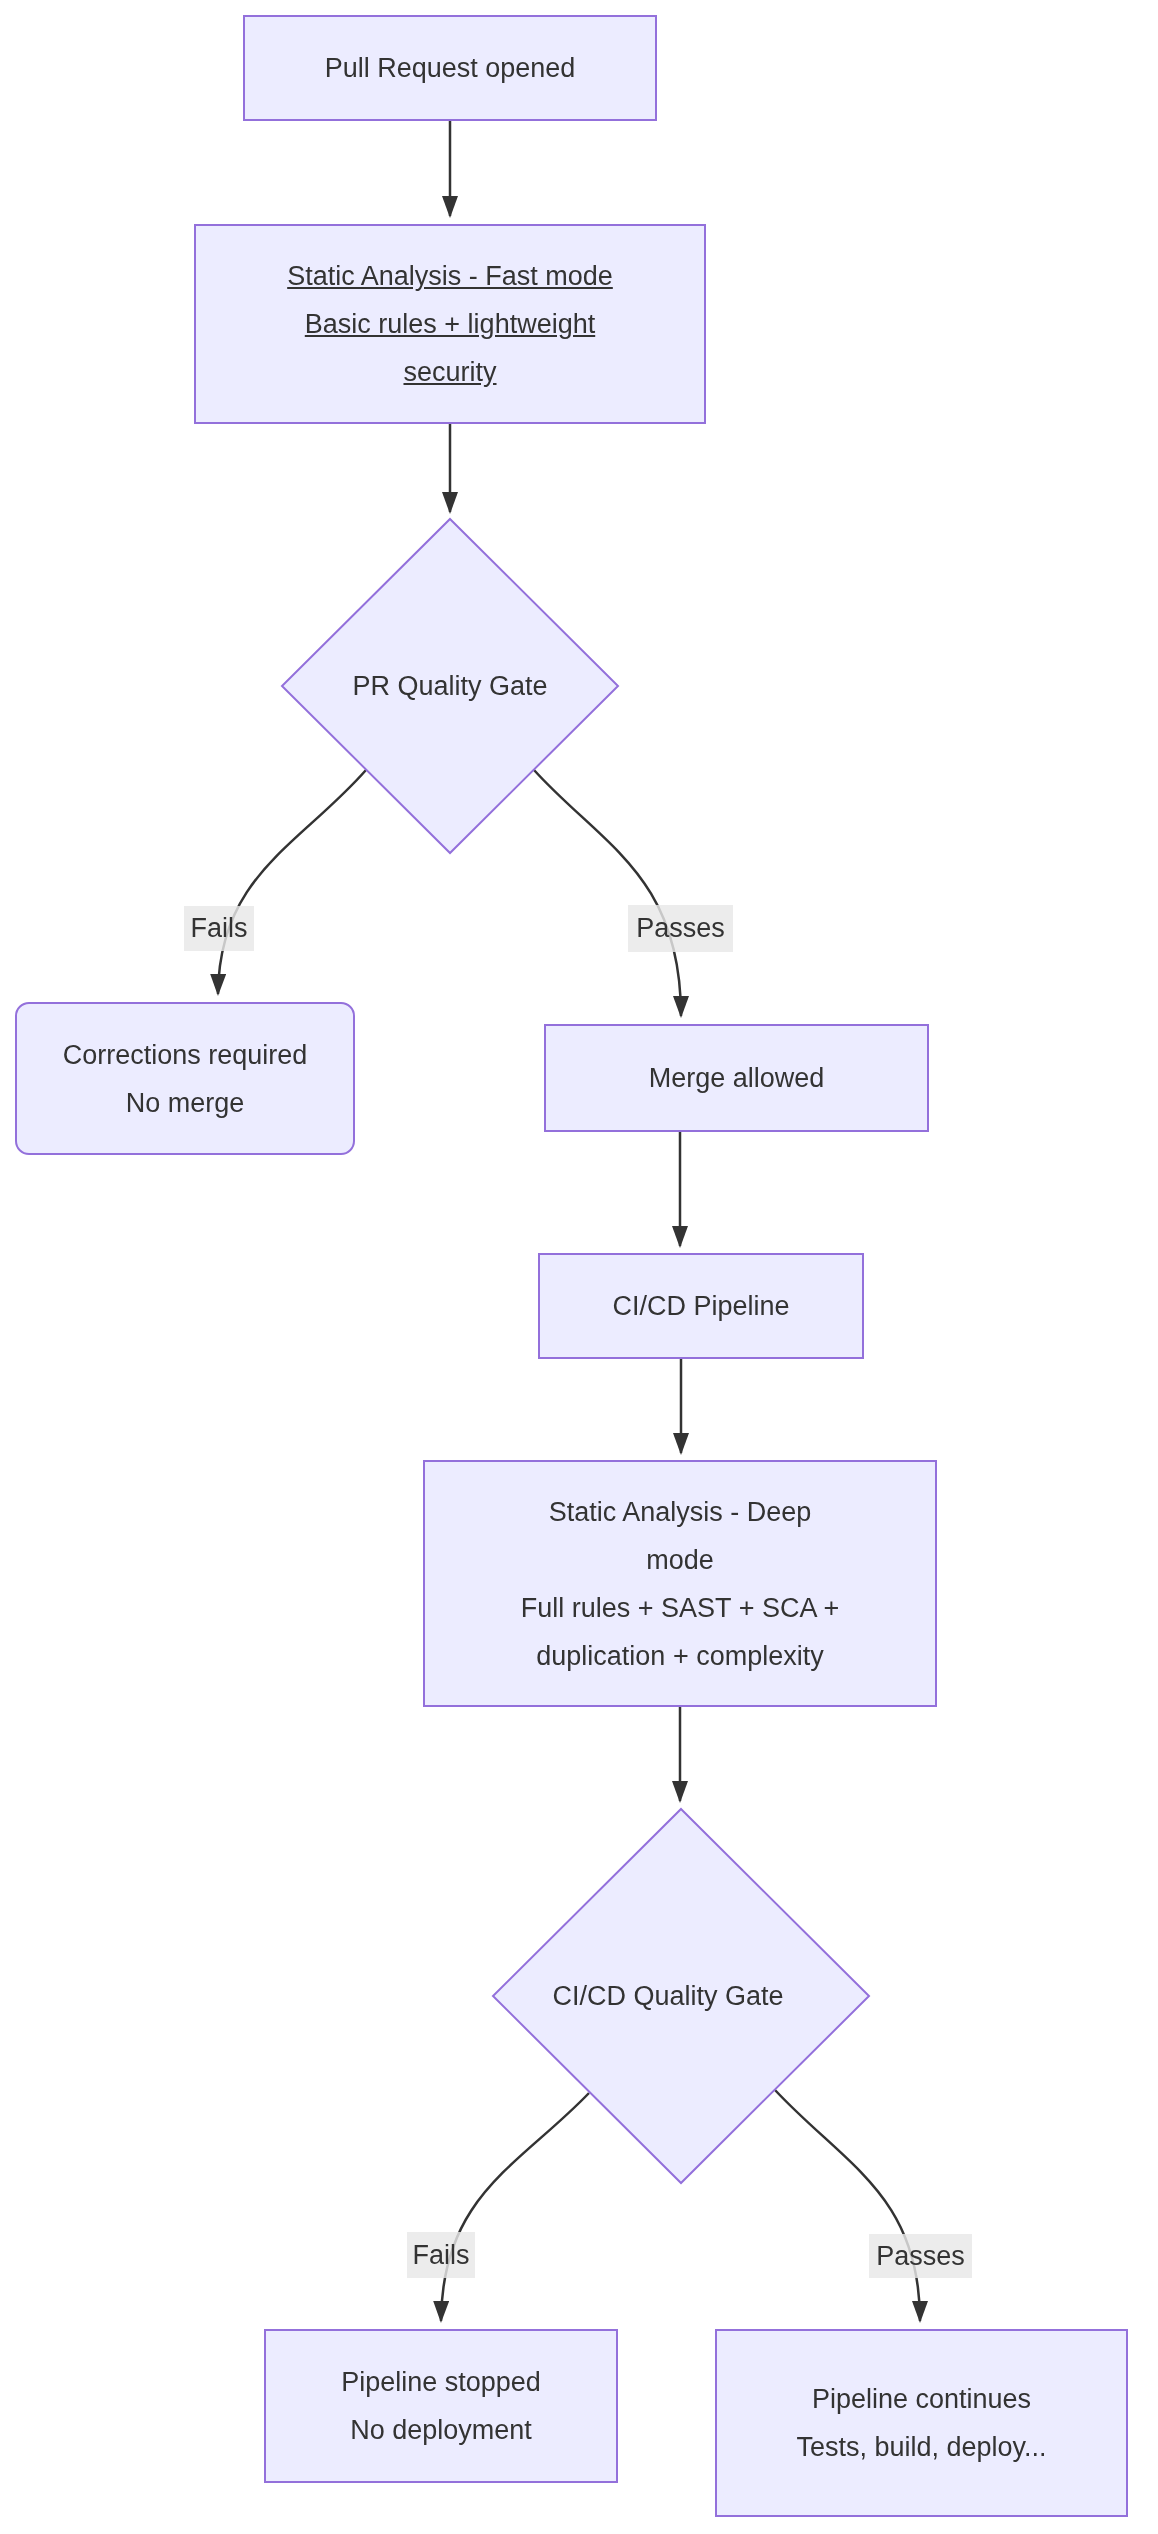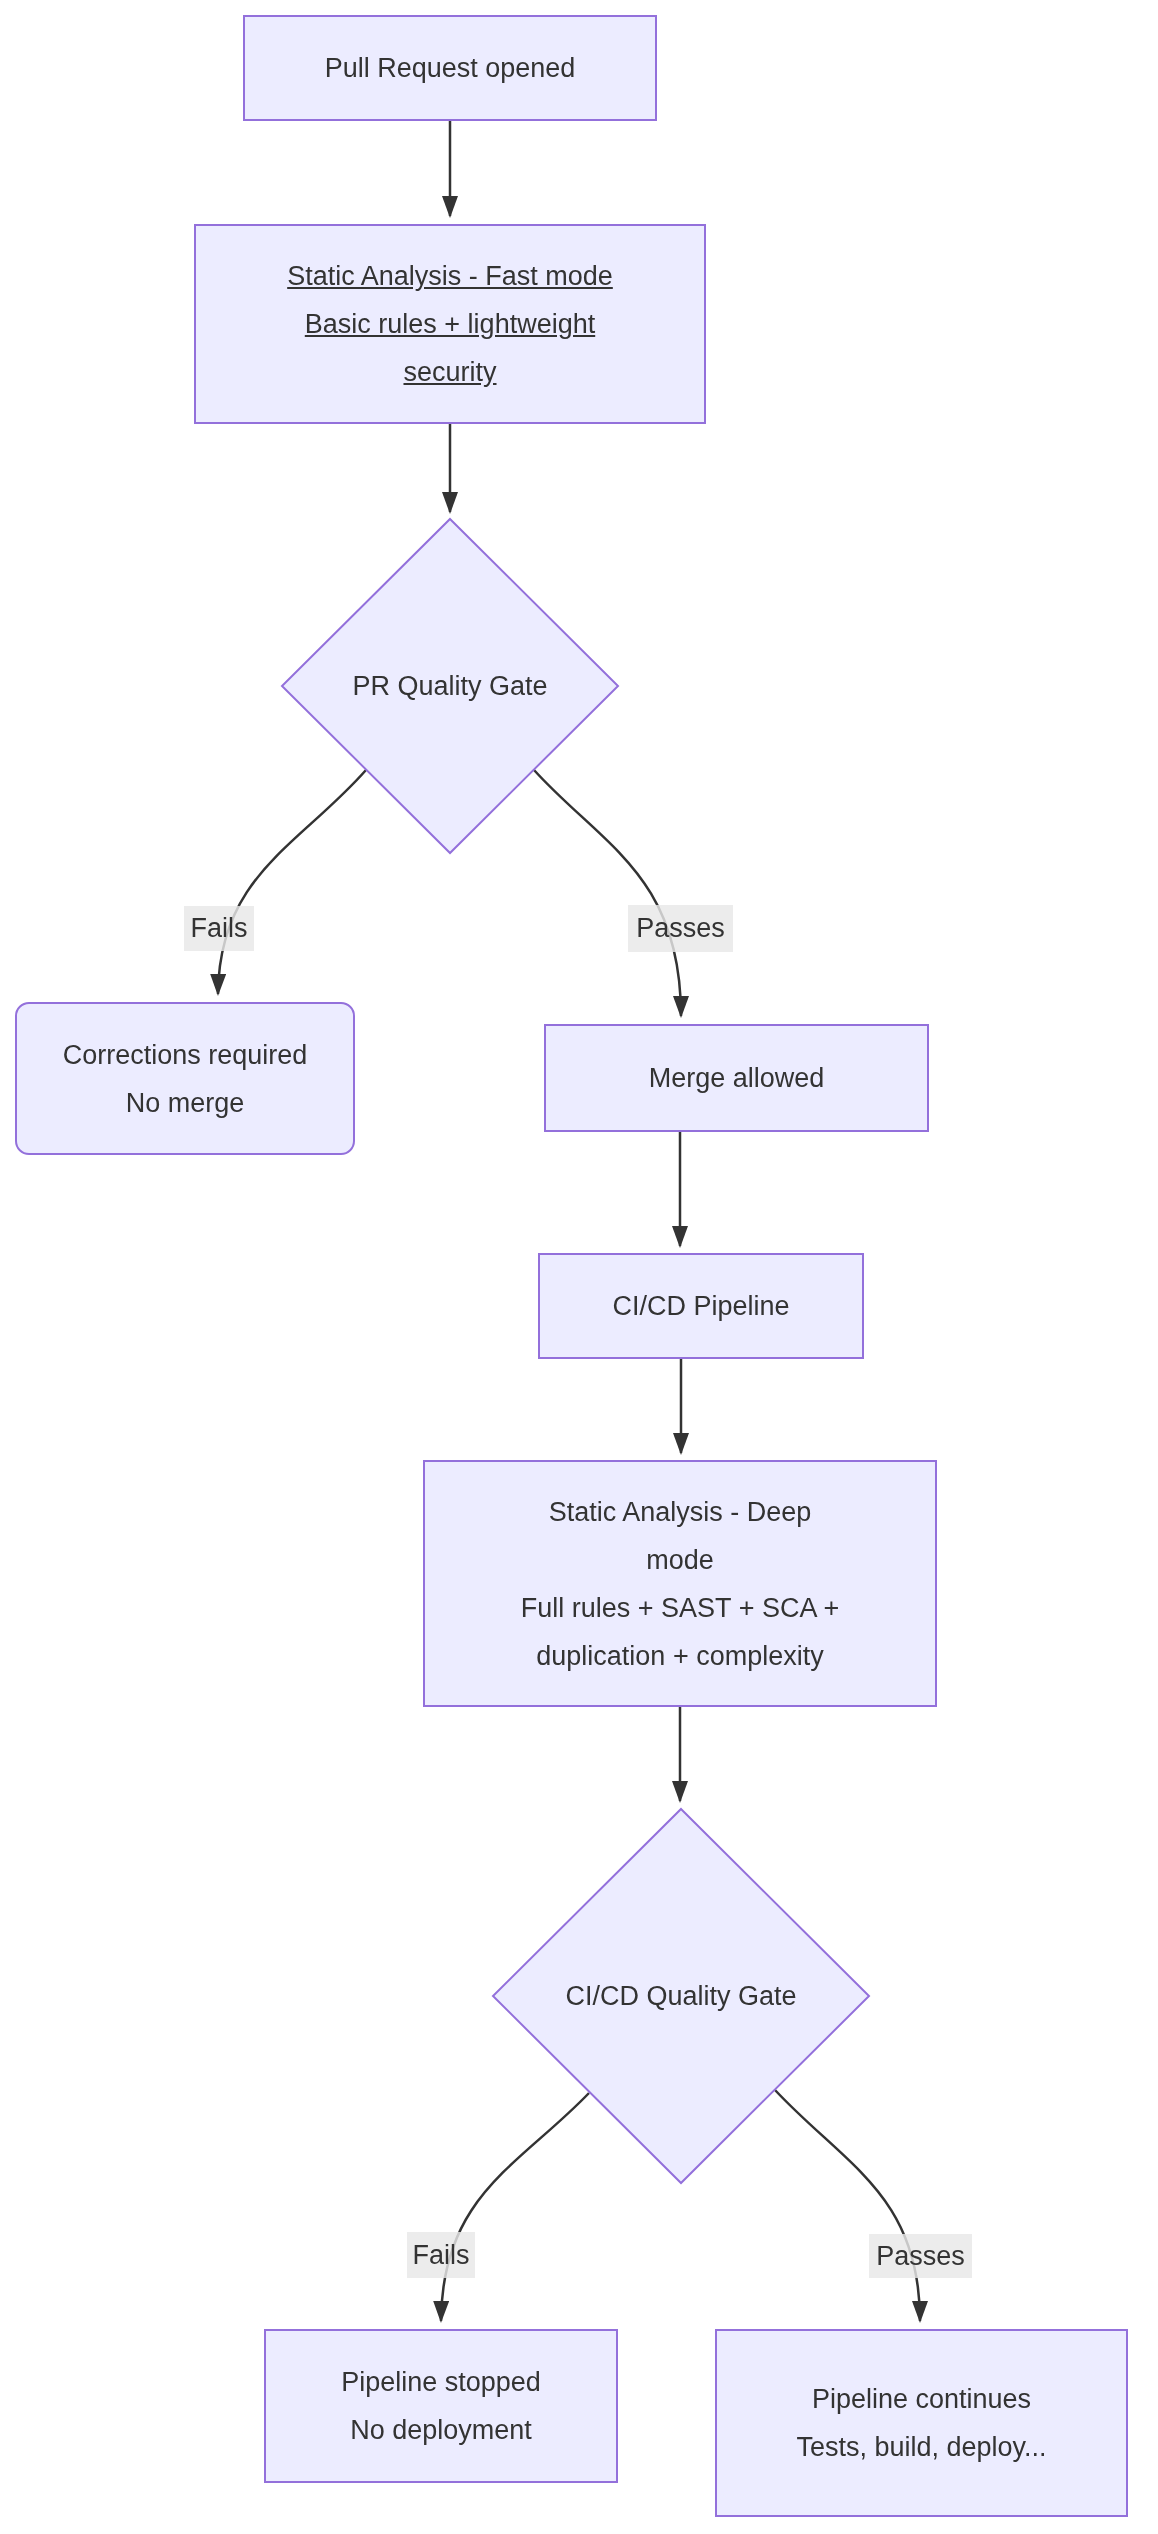--- a/index.html
+++ b/index.html
@@ -118,21 +118,21 @@
 
   <div class="node" style="left:715px; top:2329px; width:413px; height:188px;">
     <span class="line">Pipeline continues</span>
     <span class="line">Tests, build, deploy...</span>
   </div>
 
   <div class="diamond-label" style="left:282px; top:519px; width:336px; height:334px;">
     <span>PR Quality Gate</span>
   </div>
 
-  <div class="diamond-label" style="left:493px; top:1809px; width:376px; height:374px;">
+  <div class="diamond-label" style="left:480px; top:1809px; width:376px; height:374px;">
     <span>CI/CD Quality Gate</span>
   </div>
 
   <div class="edge-label" style="left:184px; top:906px; width:70px; height:45px;">
     <span>Fails</span>
   </div>
 
   <div class="edge-label" style="left:628px; top:905px; width:105px; height:47px;">
     <span>Passes</span>
   </div>

